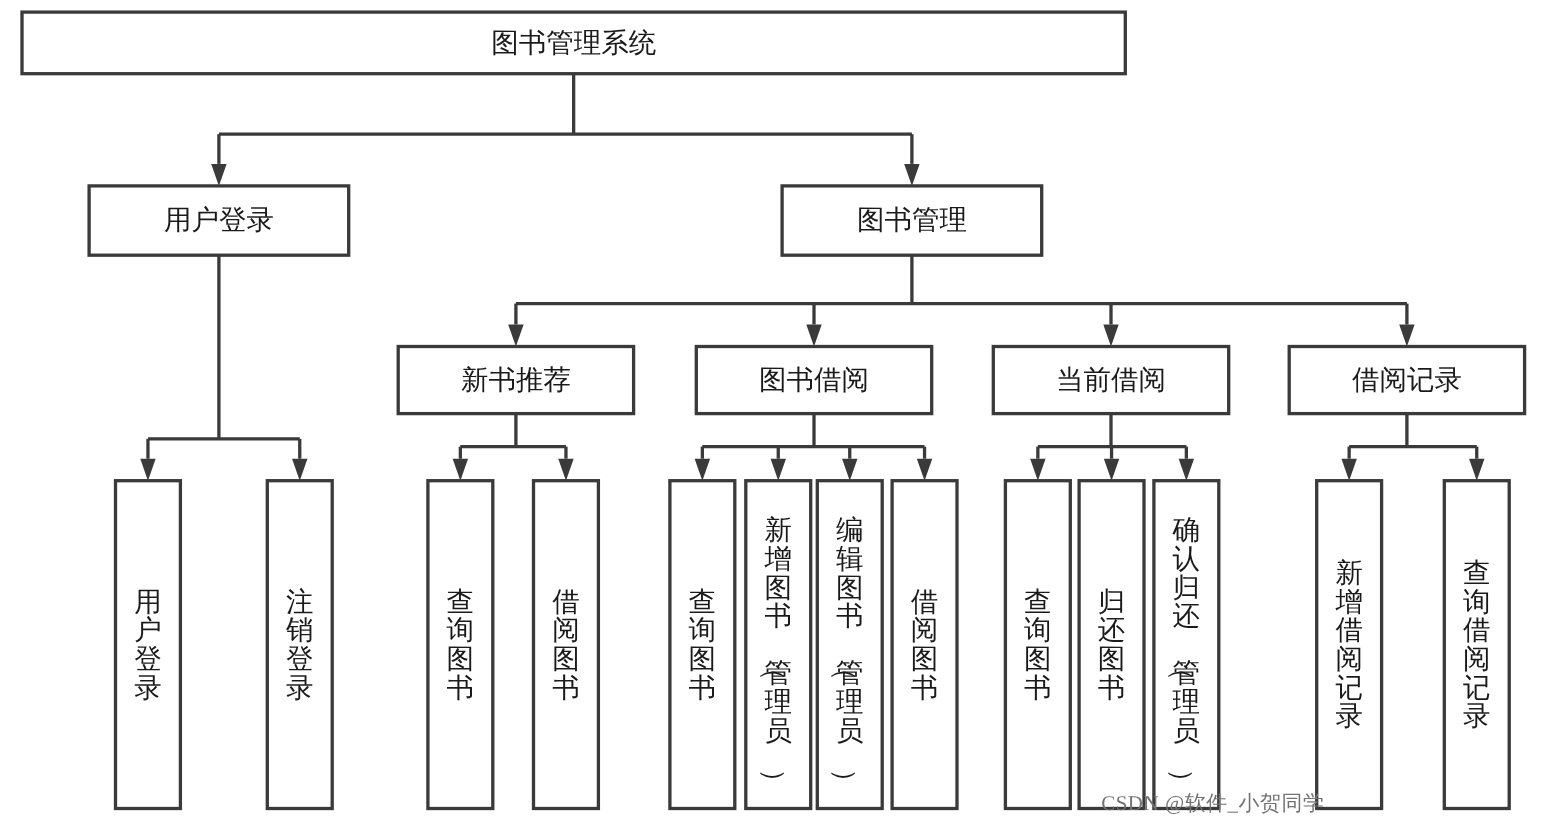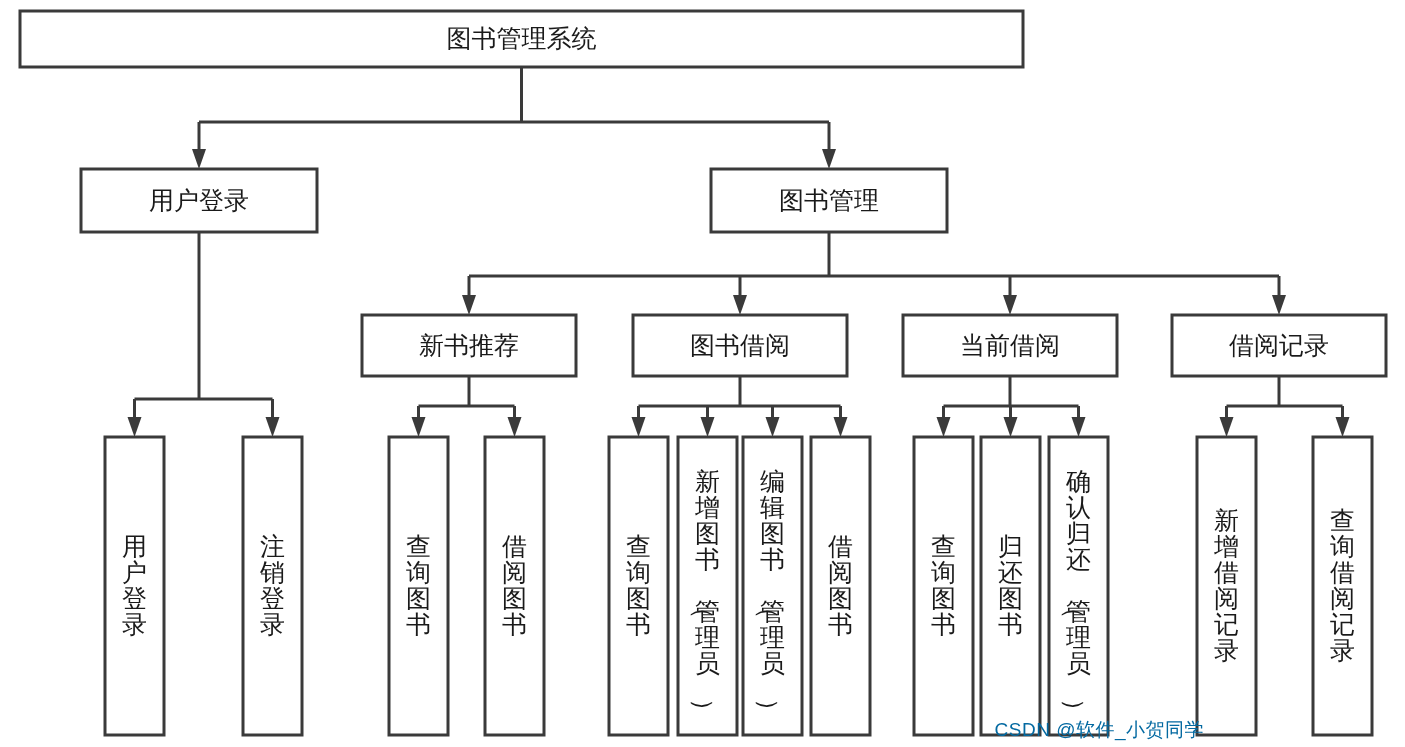--- a/index.html
+++ b/index.html
@@ -50,23 +50,23 @@
   .node-label-vertical {
     fill: #1a1a1a;
     font-family: "DejaVu Sans", "Liberation Sans", sans-serif;
     font-size: 25px;
     text-anchor: middle;
   }
   .watermark-text {
     position: absolute;
     right: 14px;
     bottom: 4px;
-    font-family: Liberation Sans, sans-serif;
+    font-family: Liberation Serif, serif;
     font-size: 19px;
-    color: #0369a1;
+    color: #737373;
     white-space: nowrap;
     letter-spacing: 0.5px;
     pointer-events: none;
   }
 </style>
 </head>
 <body>
 
 <div id="diagram-root">
   <svg class="diagram-canvas" viewBox="0 0 1405 747" xmlns="http://www.w3.org/2000/svg">

